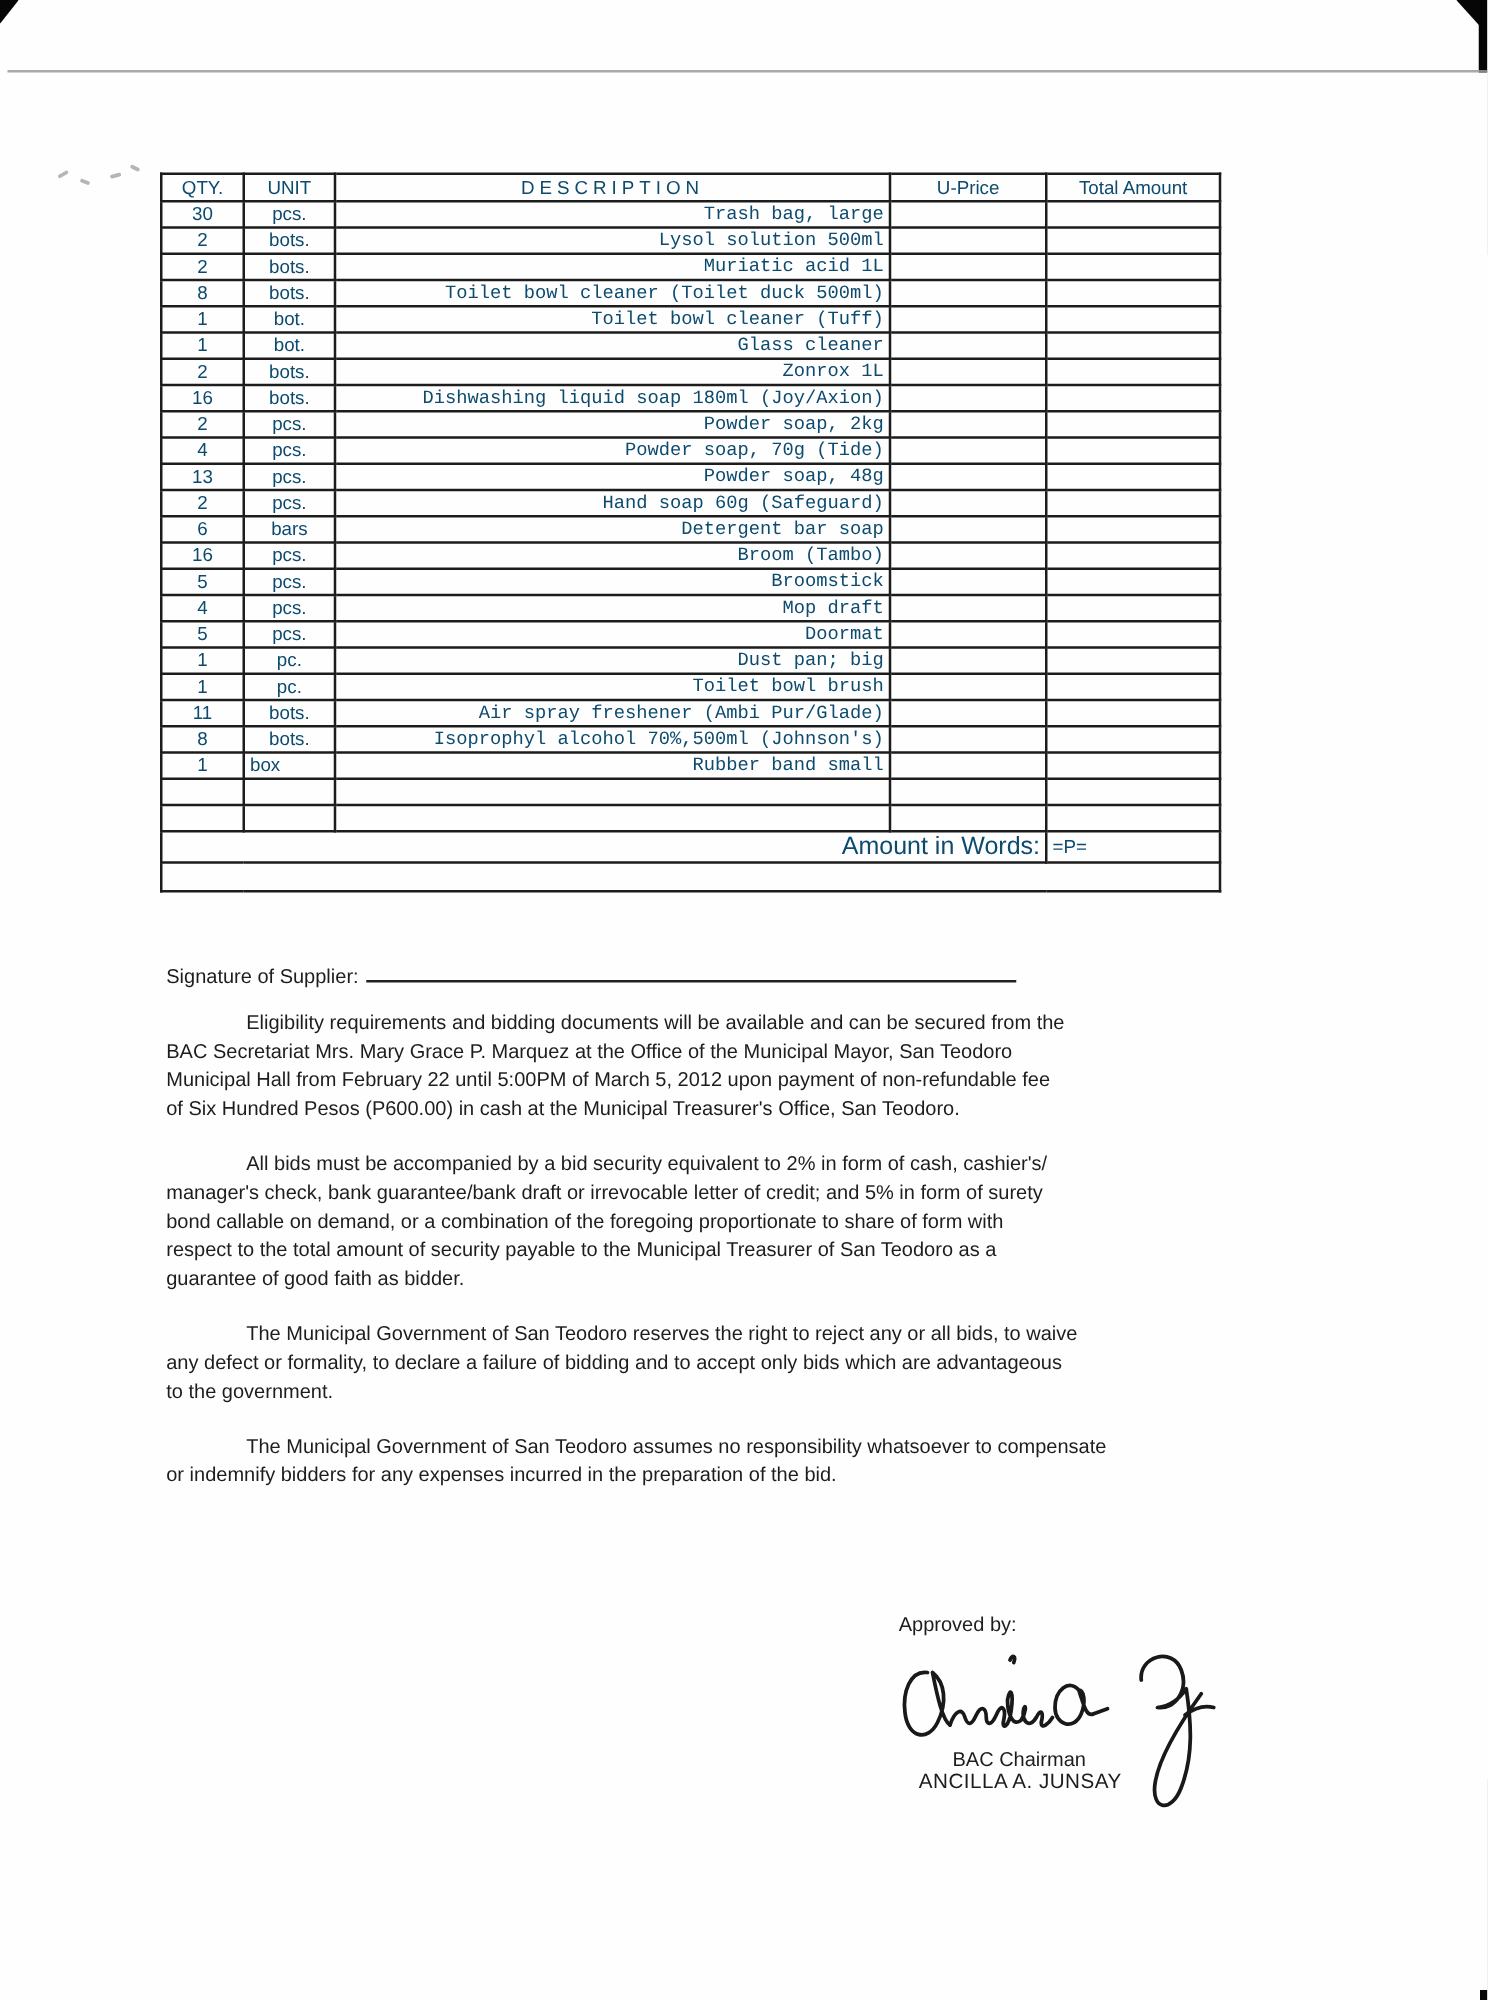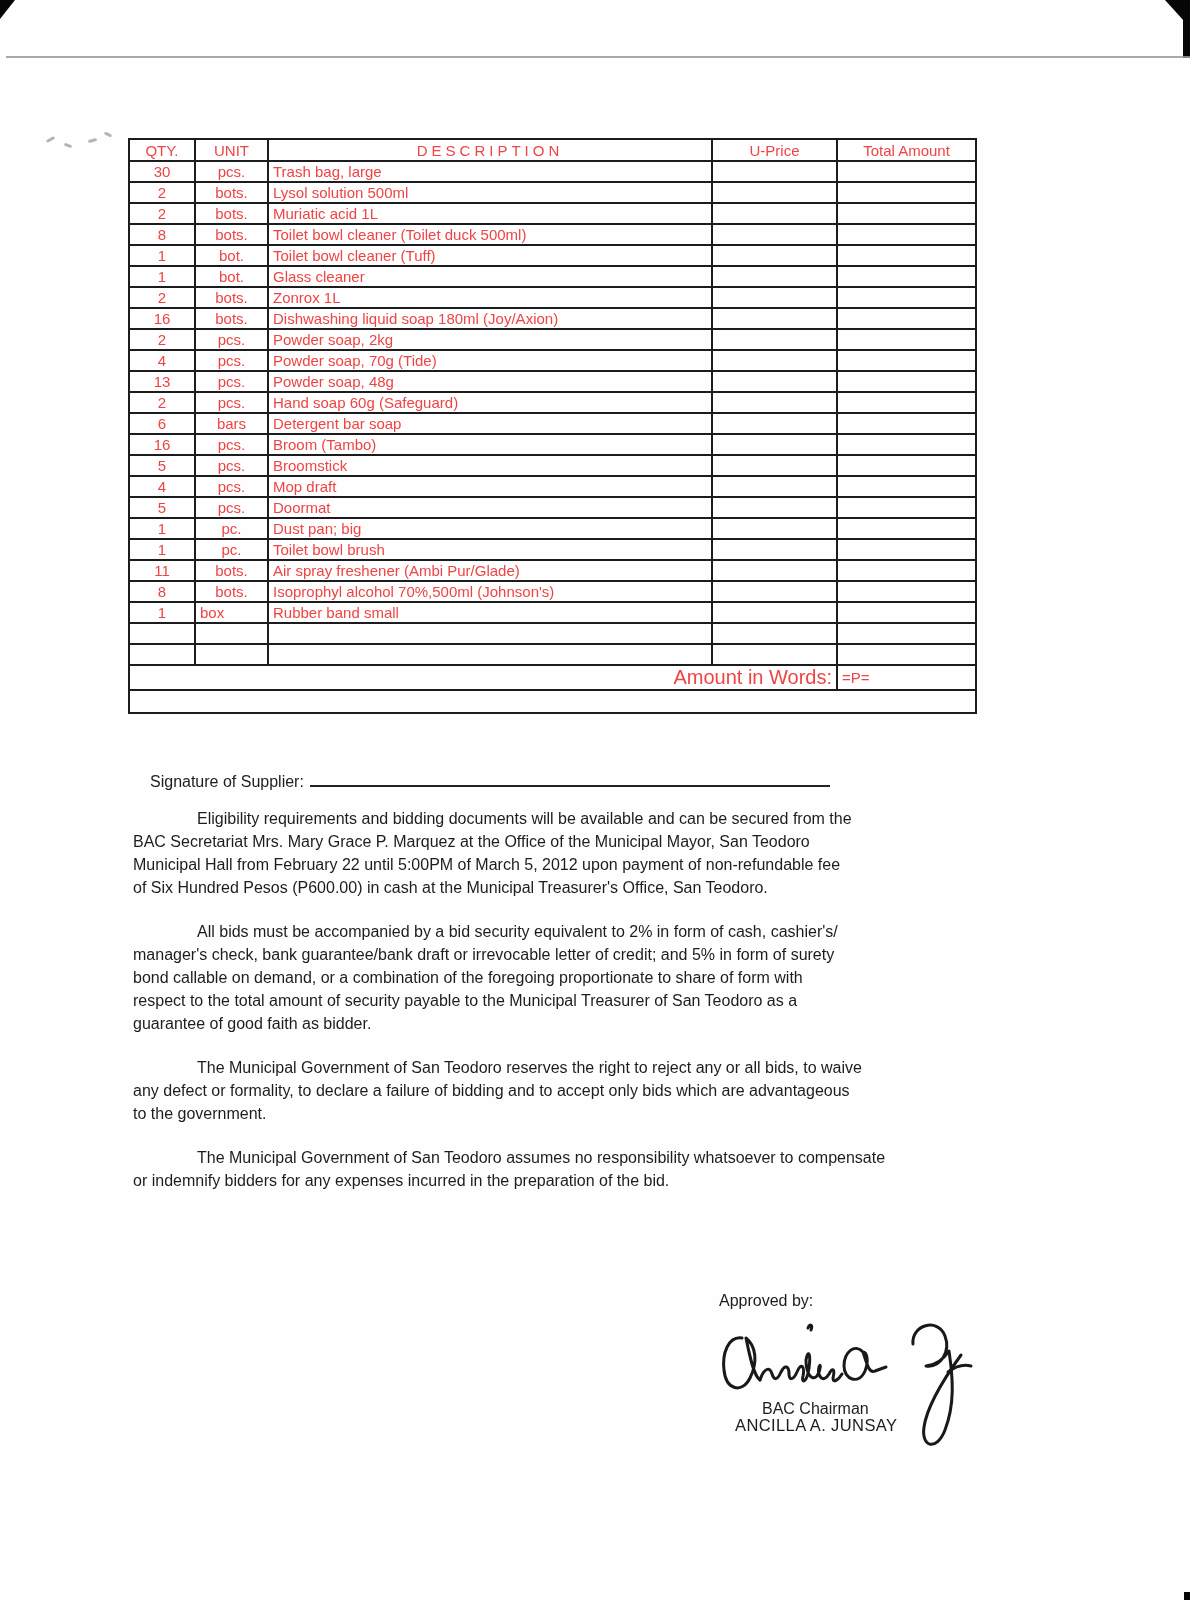--- a/index.html
+++ b/index.html
@@ -10,34 +10,34 @@
   .scanline{position:absolute;left:6px;top:56px;width:1184px;height:2px;background:#9b9b9b;opacity:.85;}
   .corner-tl{position:absolute;left:0;top:0;width:15px;height:19px;background:#060606;
              clip-path:polygon(0 0,100% 0,0 100%);}
   .corner-tr-bar{position:absolute;left:1183px;top:0;width:7px;height:58px;background:#060606;}
   .corner-tr-tri{position:absolute;left:1165px;top:0;width:19px;height:21px;background:#060606;
              clip-path:polygon(100% 0,100% 100%,0 0);}
   .corner-br{position:absolute;left:1184px;top:1592px;width:6px;height:8px;background:#060606;}
   .pencil{position:absolute;background:#b7b5b2;border-radius:2px;}
   
   table.items{position:absolute;left:128px;top:138px;width:847px;border-collapse:collapse;
-              table-layout:fixed;font-size:15px;color:#ef4444;}
+              table-layout:fixed;font-size:15px;color:#0c4a6e;}
   table.items td,table.items th{border:2px solid #1c1c1c;padding:0 4px;height:19px;
               overflow:hidden;white-space:nowrap;font-weight:normal;}
   table.items th{text-align:center;height:20px;}
   th.desc-h{letter-spacing:4px;}
   td.qty{text-align:center;}
   td.unit{text-align:center;}
-  td.desc{text-align:left;padding-left:6px;}
+  td.desc{text-align:right;padding-left:6px;font-family:Liberation Mono, monospace;}
   td.amount-words{font-size:20px;padding-left:5px;text-align:right;}
   td.peso{font-size:15px;padding-left:5px;}
   tr.final-row td{height:21px;}
   
   .textflow{position:absolute;left:133px;top:770px;width:812px;font-size:16px;line-height:23px;}
-  .sigline-row{margin:0 0 14px 17px;white-space:nowrap;}
+  .sigline-row{margin:0 0 14px 0;white-space:nowrap;}
   .sig-underline{display:inline-block;width:520px;border-bottom:2px solid #222;height:14px;
                  margin-left:6px;vertical-align:baseline;}
   .textflow p{margin:0 0 21px 0;text-indent:64px;white-space:pre-line;text-align:left;}
   
   .approved-label{position:absolute;left:719px;top:1292px;font-size:16px;}
   .signature-svg{position:absolute;left:712px;top:1308px;width:270px;height:150px;}
   .approver-name{position:absolute;left:735px;top:1416px;font-size:16.5px;letter-spacing:.4px;}
   .approver-title{position:absolute;left:762px;top:1400px;font-size:16px;text-align:center;}
 </style>
 </head>

